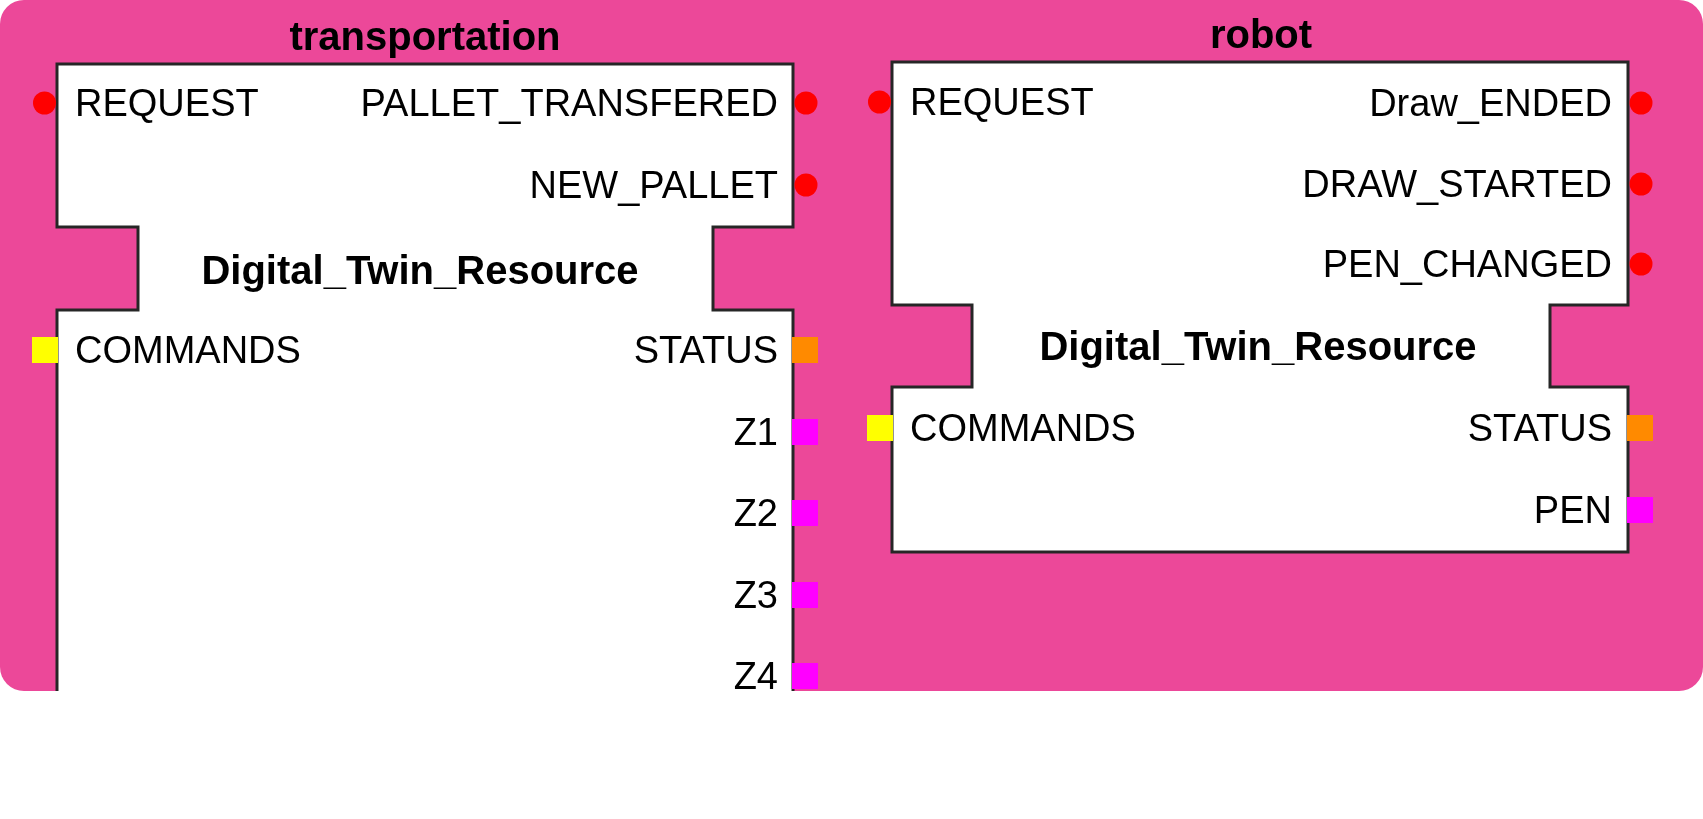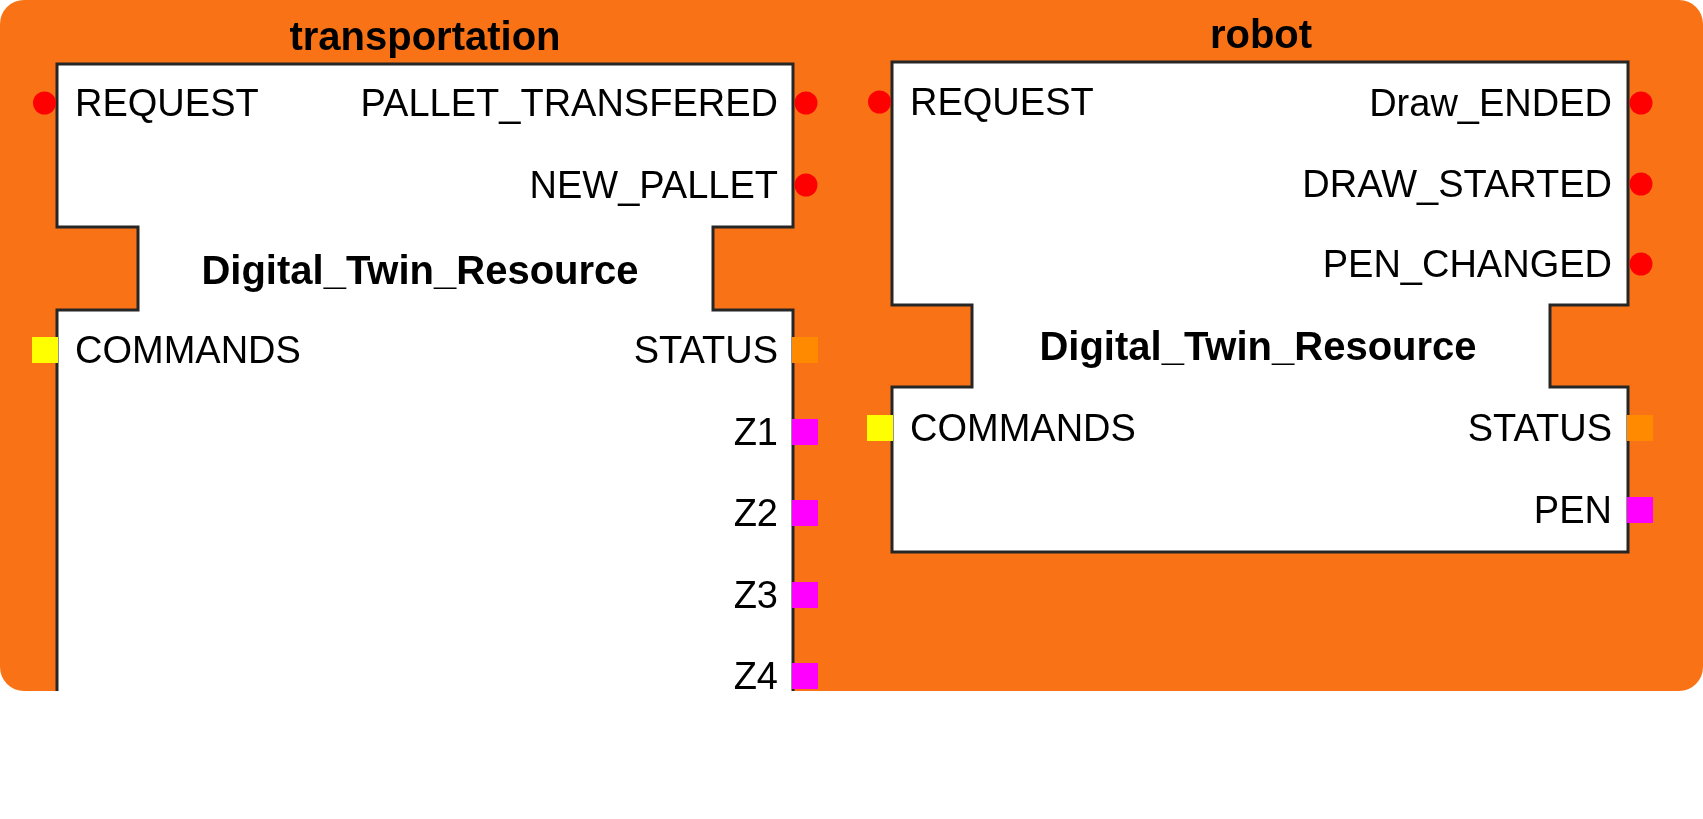--- a/index.html
+++ b/index.html
@@ -4,21 +4,21 @@
 <style>
   html, body {
     margin: 0;
     padding: 0;
     background: #ffffff;
   }
   .canvas-wrap {
     position: relative;
     width: 1703px;
     height: 691px;
-    background: #f97316;
+    background: #ec4899;
     overflow: hidden;
     border-radius: 24px;
   }
   svg text {
     font-family: "Liberation Sans", sans-serif;
     fill: #000000;
   }
   .pin-label {
     font-size: 38px;
     dominant-baseline: central;

